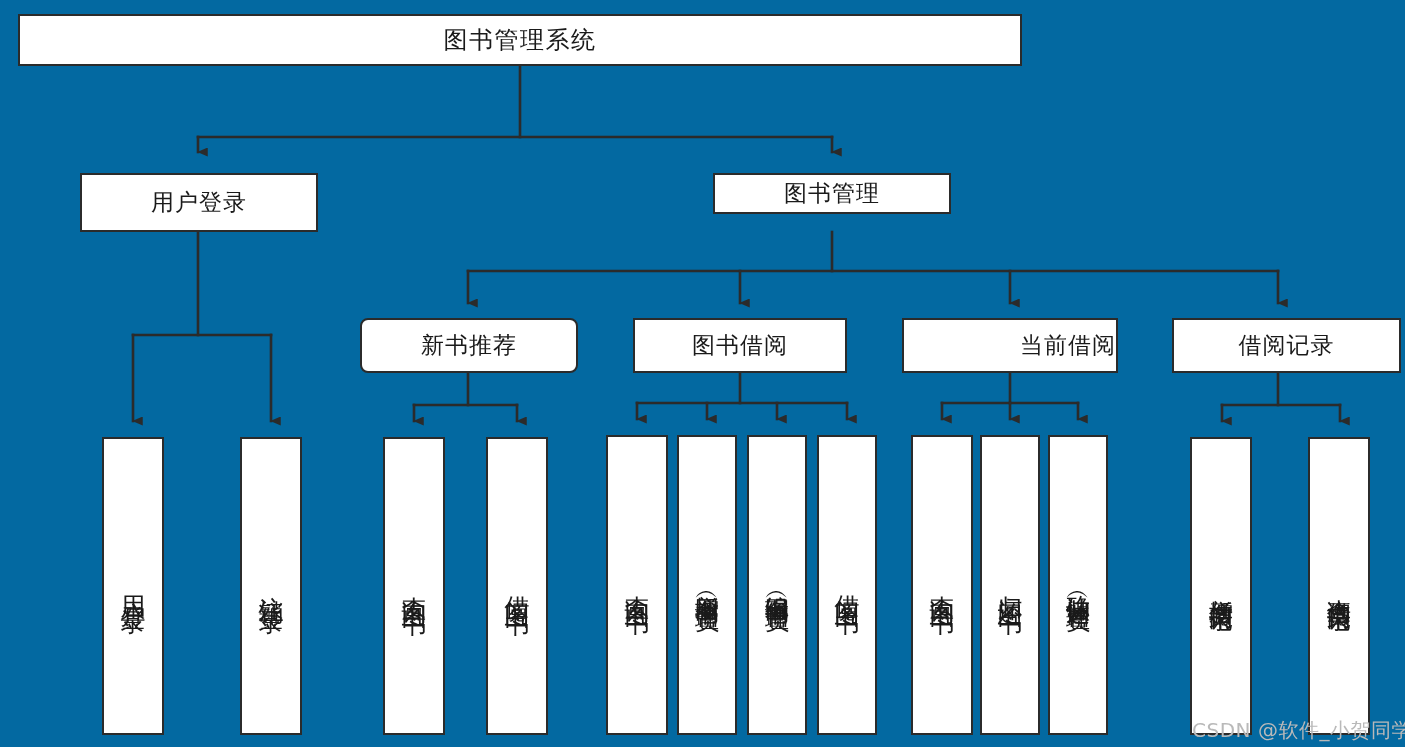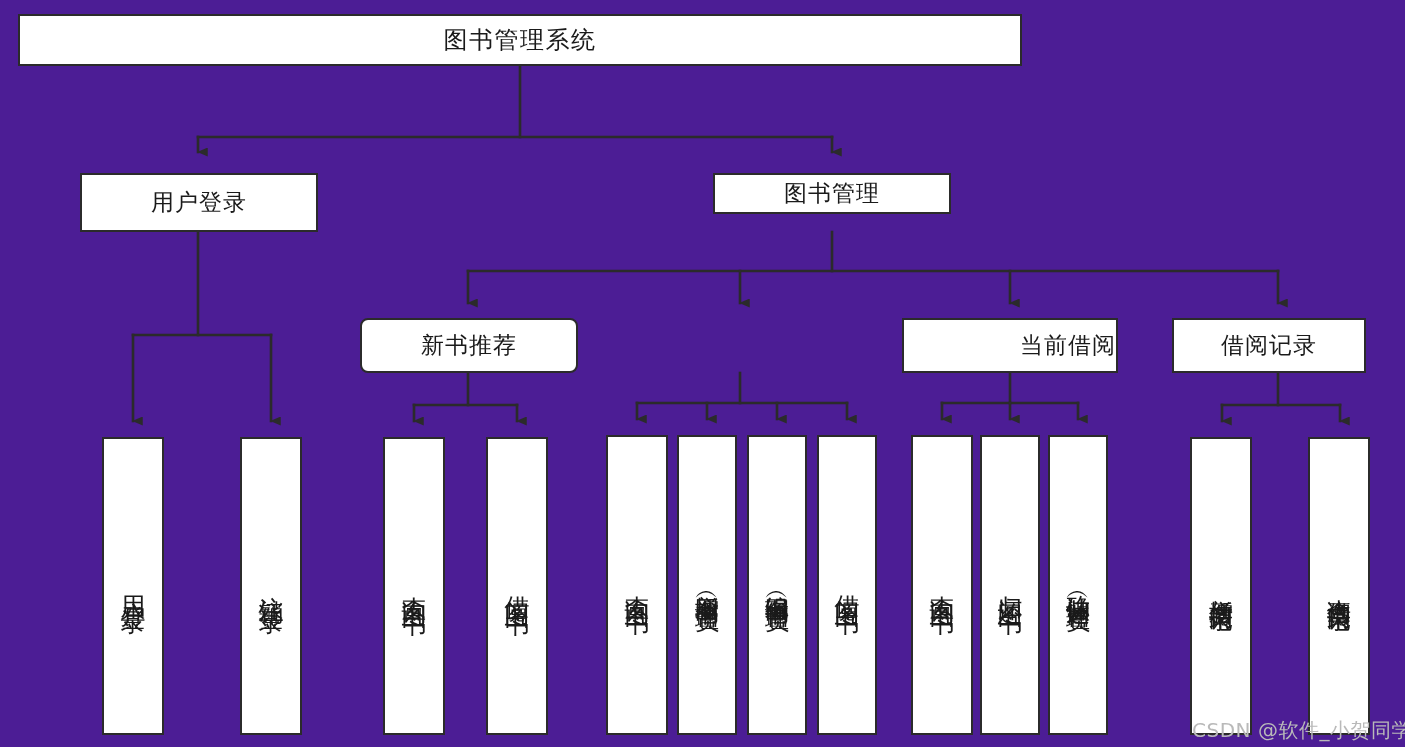--- a/index.html
+++ b/index.html
@@ -8,21 +8,21 @@
     padding: 0;
     background: #ffffff;
   }
   body {
     font-family: "DejaVu Sans", "Liberation Sans", sans-serif;
   }
   #canvas {
     position: relative;
     width: 1405px;
     height: 747px;
-    background: #4c1d95;
+    background: #0369a1;
     overflow: hidden;
   }
   svg.wires {
     position: absolute;
     left: 0;
     top: 0;
     width: 1405px;
     height: 747px;
     pointer-events: none;
   }
@@ -141,26 +141,29 @@
   </div>
 
   <div class="node h" style="left:713px; top:173px; width:238px; height:41px;">
     <span class="lbl">图书管理</span>
   </div>
 
   <div class="node h" style="left:360px; top:318px; width:218px; height:55px;border-radius:8px;">
     <span class="lbl">新书推荐</span>
   </div>
 
+  <div class="node h" style="left:633px; top:318px; width:214px; height:55px;">
+    <span class="lbl">图书借阅</span>
+  </div>
 
   <div class="node h" style="left:902px; top:318px; width:216px; height:55px;justify-content:flex-end;">
     <span class="lbl">当前借阅</span>
   </div>
 
-  <div class="node h" style="left:1172px; top:318px; width:194px; height:55px;">
+  <div class="node h" style="left:1172px; top:318px; width:229px; height:55px;">
     <span class="lbl">借阅记录</span>
   </div>
 
   <div class="node v" style="left:102px; top:437px; width:62px; height:298px;">
     <span class="lbl">用户登录</span>
   </div>
 
   <div class="node v" style="left:240px; top:437px; width:62px; height:298px;">
     <span class="lbl">注销登录</span>
   </div>

